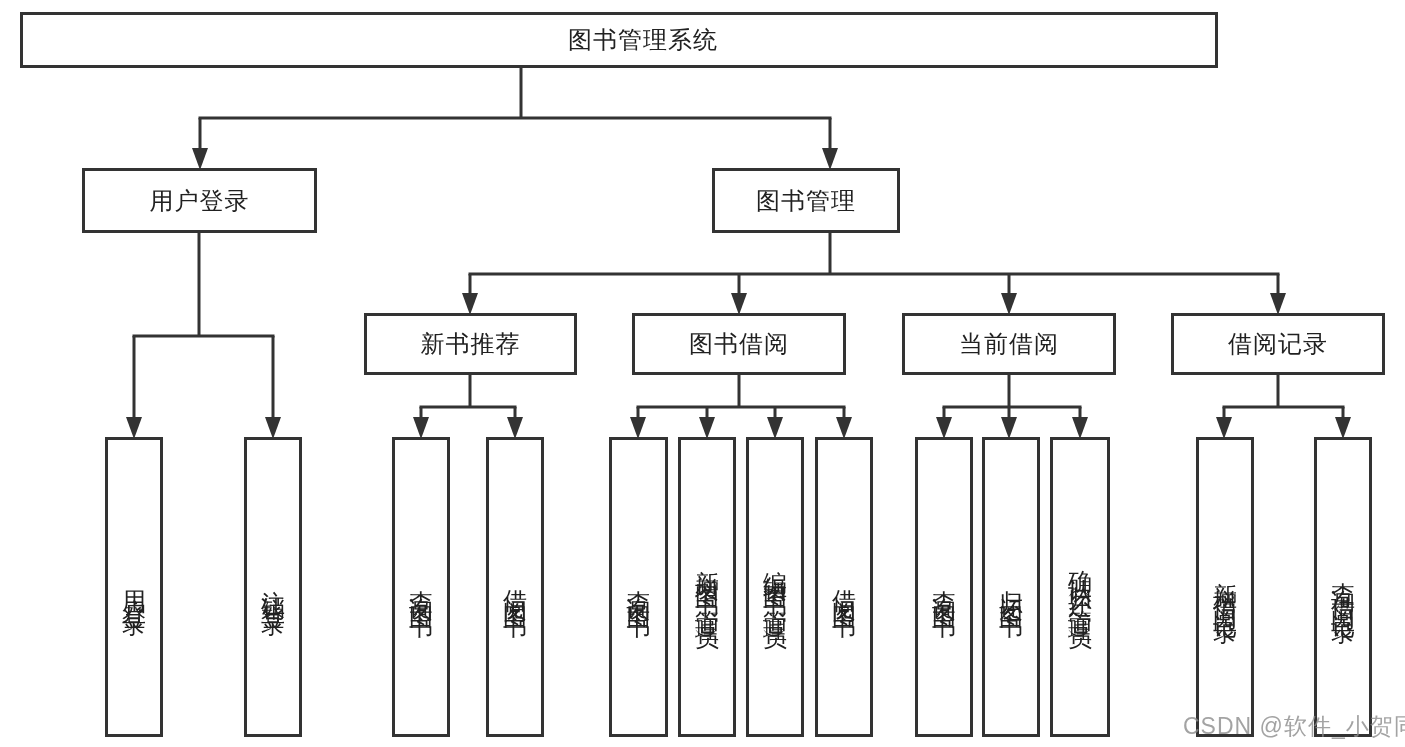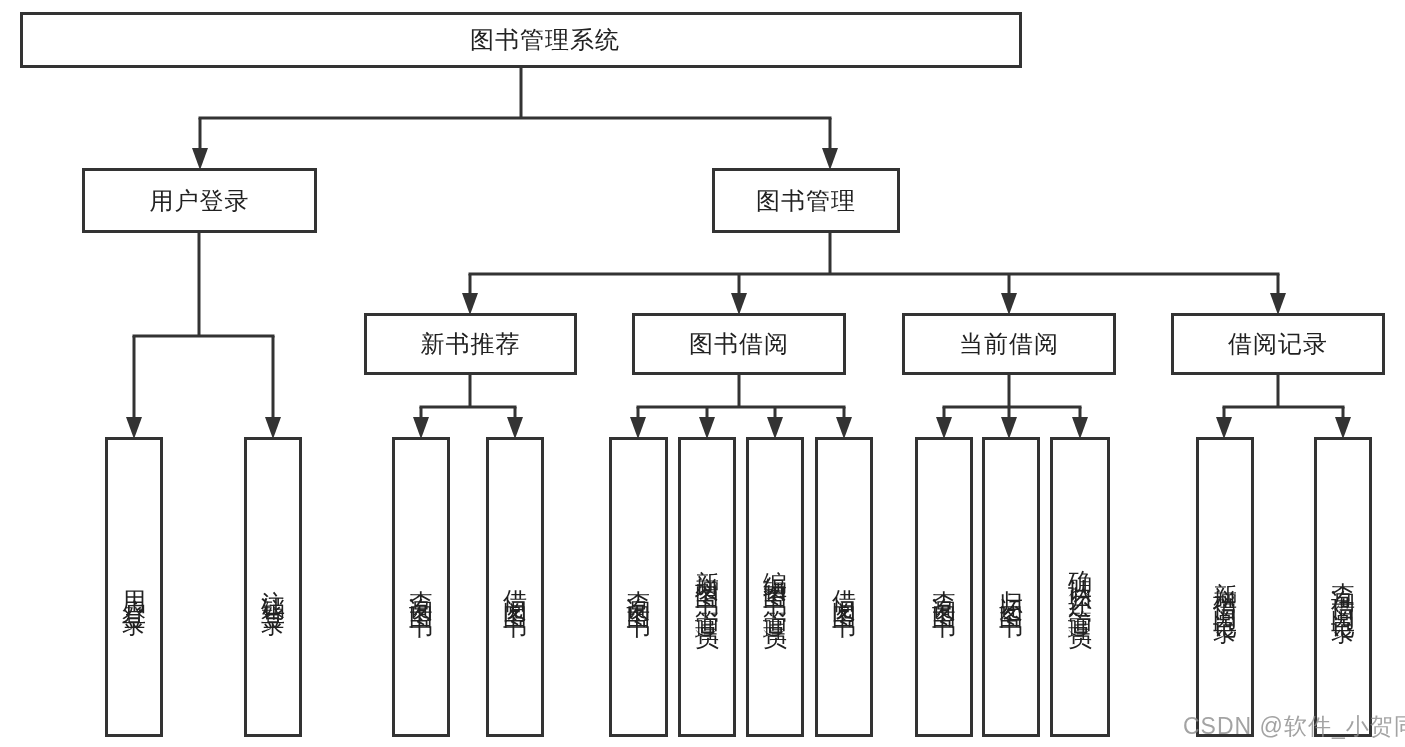--- a/index.html
+++ b/index.html
@@ -101,21 +101,21 @@
       <line x1="1080" y1="407" x2="1080" y2="423" stroke="#333333" stroke-width="3"></line>
       <polygon points="1072,417 1088,417 1080,439" fill="#333333"></polygon>
       <line x1="1278" y1="375" x2="1278" y2="407" stroke="#333333" stroke-width="3"></line>
       <line x1="1222.5" y1="407" x2="1344.5" y2="407" stroke="#333333" stroke-width="3"></line>
       <line x1="1224" y1="407" x2="1224" y2="423" stroke="#333333" stroke-width="3"></line>
       <polygon points="1216,417 1232,417 1224,439" fill="#333333"></polygon>
       <line x1="1343" y1="407" x2="1343" y2="423" stroke="#333333" stroke-width="3"></line>
       <polygon points="1335,417 1351,417 1343,439" fill="#333333"></polygon>
     </svg>
 
-  <div class="node h-node" style="left:20px; top:12px; width:1002px; height:56px;padding-left:48px;">
+  <div class="node h-node" style="left:20px; top:12px; width:1198px; height:56px;padding-left:48px;">
     <span>图书管理系统</span>
   </div>
 
   <div class="node h-node" style="left:82px; top:168px; width:235px; height:65px;">
     <span>用户登录</span>
   </div>
   <div class="node h-node" style="left:712px; top:168px; width:188px; height:65px;">
     <span>图书管理</span>
   </div>
 

